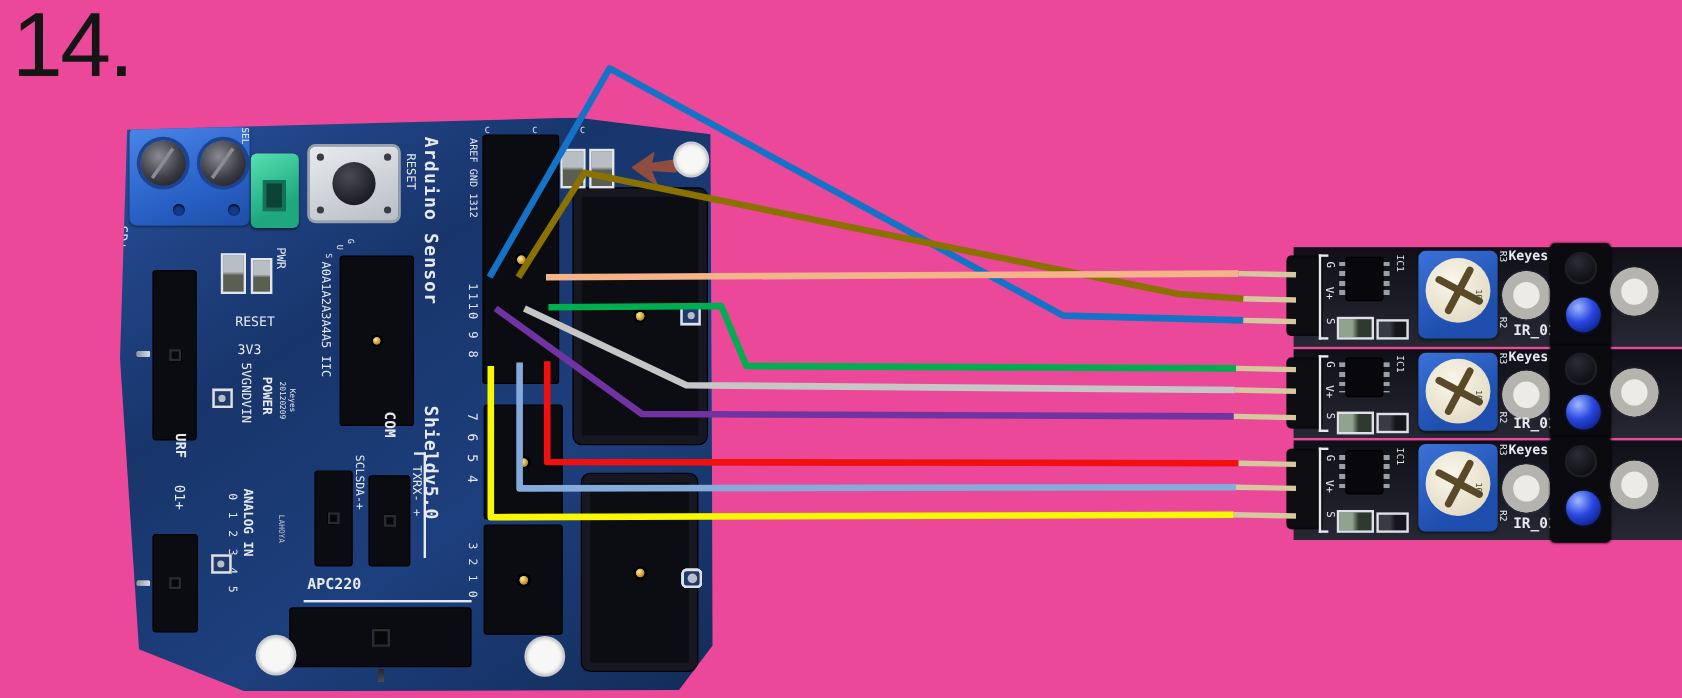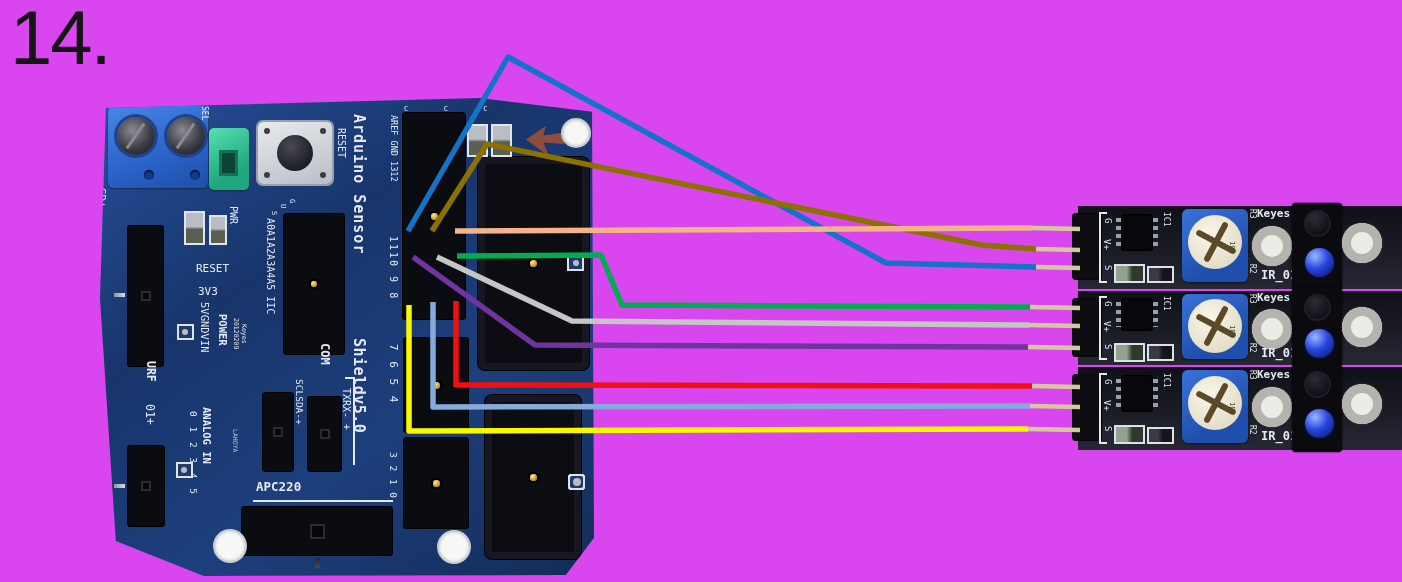--- a/index.html
+++ b/index.html
@@ -1,16 +1,16 @@
 <!DOCTYPE html>
 <html><head>
 <meta charset="utf-8">
 <style>
   html,body{margin:0;padding:0;background:#fff;}
-  .stage{position:relative;width:1402px;height:582px;background:#d946ef;overflow:hidden;
+  .stage{position:relative;width:1402px;height:582px;background:#ec4899;overflow:hidden;
          font-family:"DejaVu Sans Mono", monospace;}
   .step{position:absolute;left:10px;top:-6px;font-family:"Liberation Sans",sans-serif;
         font-size:76px;font-weight:400;letter-spacing:-2px;color:#151515;}
   
   .shield{position:absolute;left:100px;top:98px;width:494px;height:478px;
           background:linear-gradient(145deg,#27509c 0%,#18356b 35%,#1d3f7d 65%,#132c58 100%);
           clip-path:polygon(1.2% 2.1%,77% 0%,99.6% 2.9%,100% 92%,94.3% 99.8%,21% 100%,3.2% 92.7%,0% 42%);}
   .shield *{position:absolute;}
   .silk{color:#e6e9f0;white-space:pre;line-height:1;}
   .vtext{writing-mode:vertical-rl;text-orientation:mixed;}

